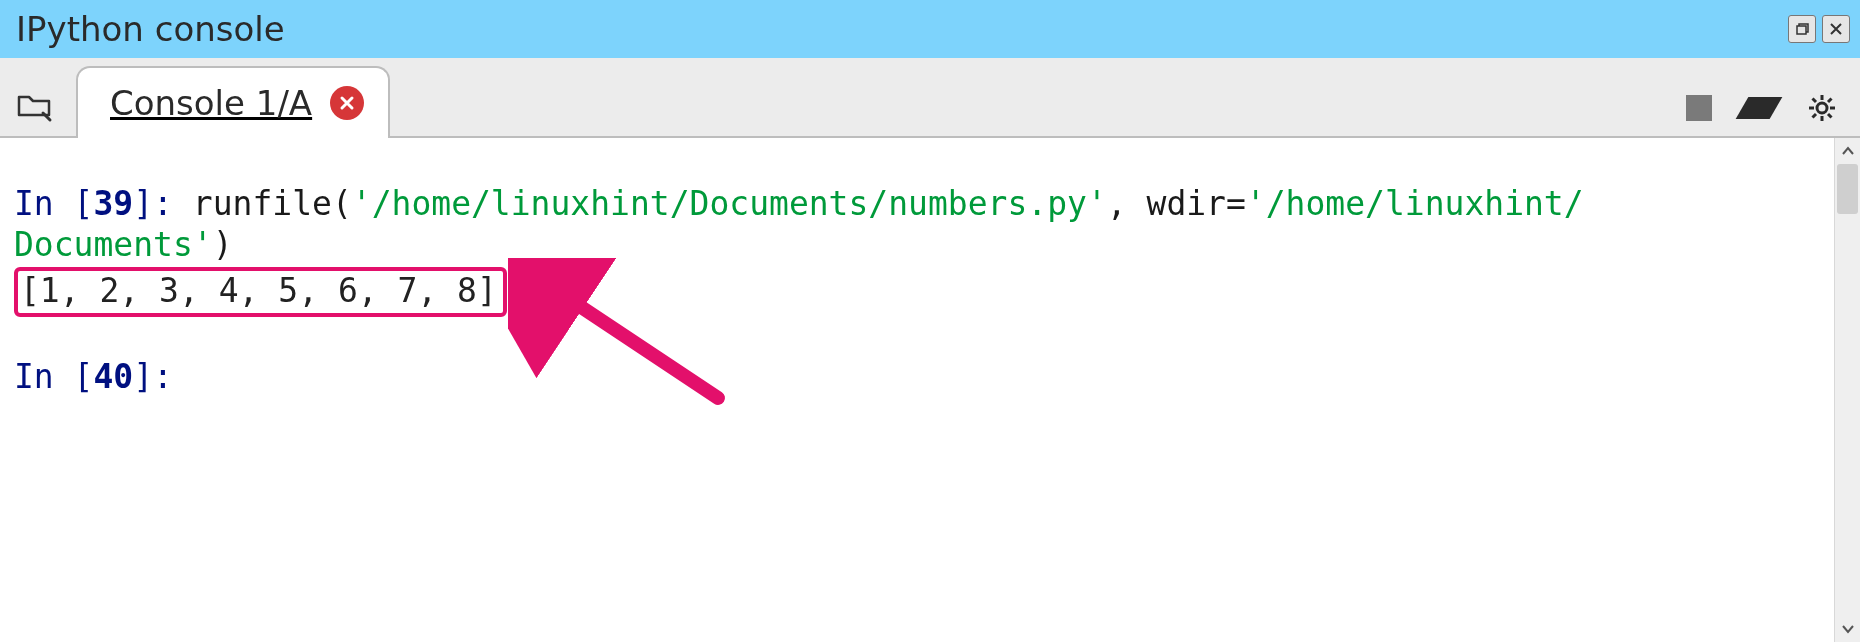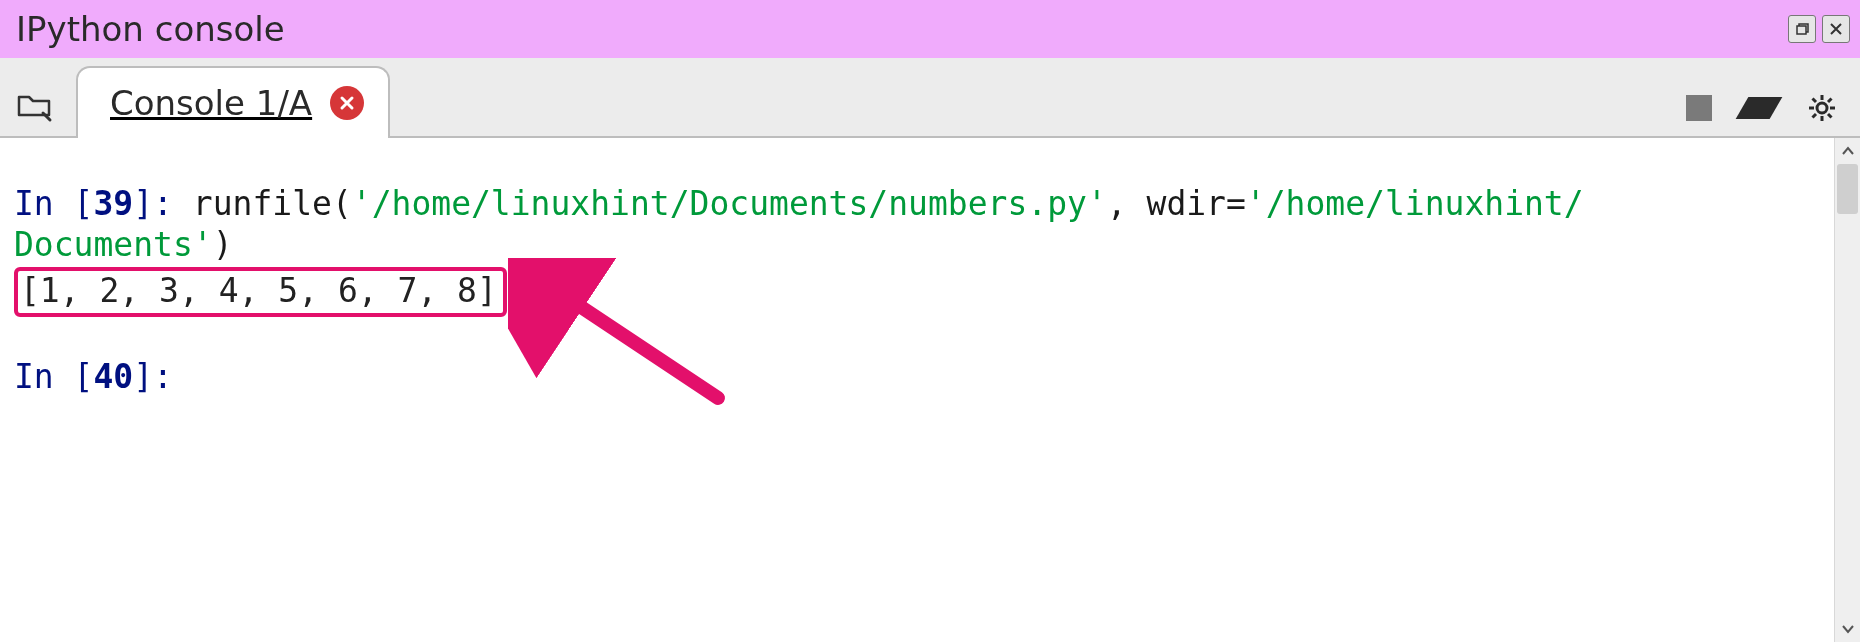--- a/index.html
+++ b/index.html
@@ -13,21 +13,21 @@
     flex-direction: column;
   }
 
   
   .titlebar {
     height: 58px;
     display: flex;
     align-items: center;
     justify-content: space-between;
     padding: 0 10px 0 16px;
-    background: #f0abfc;
+    background: #7dd3fc;
   }
   .titlebar .title {
     font-size: 34px;
     color: #2a2a2a;
   }
   .titlebar .winbtns {
     display: flex;
     gap: 6px;
   }
   .winbtn {

